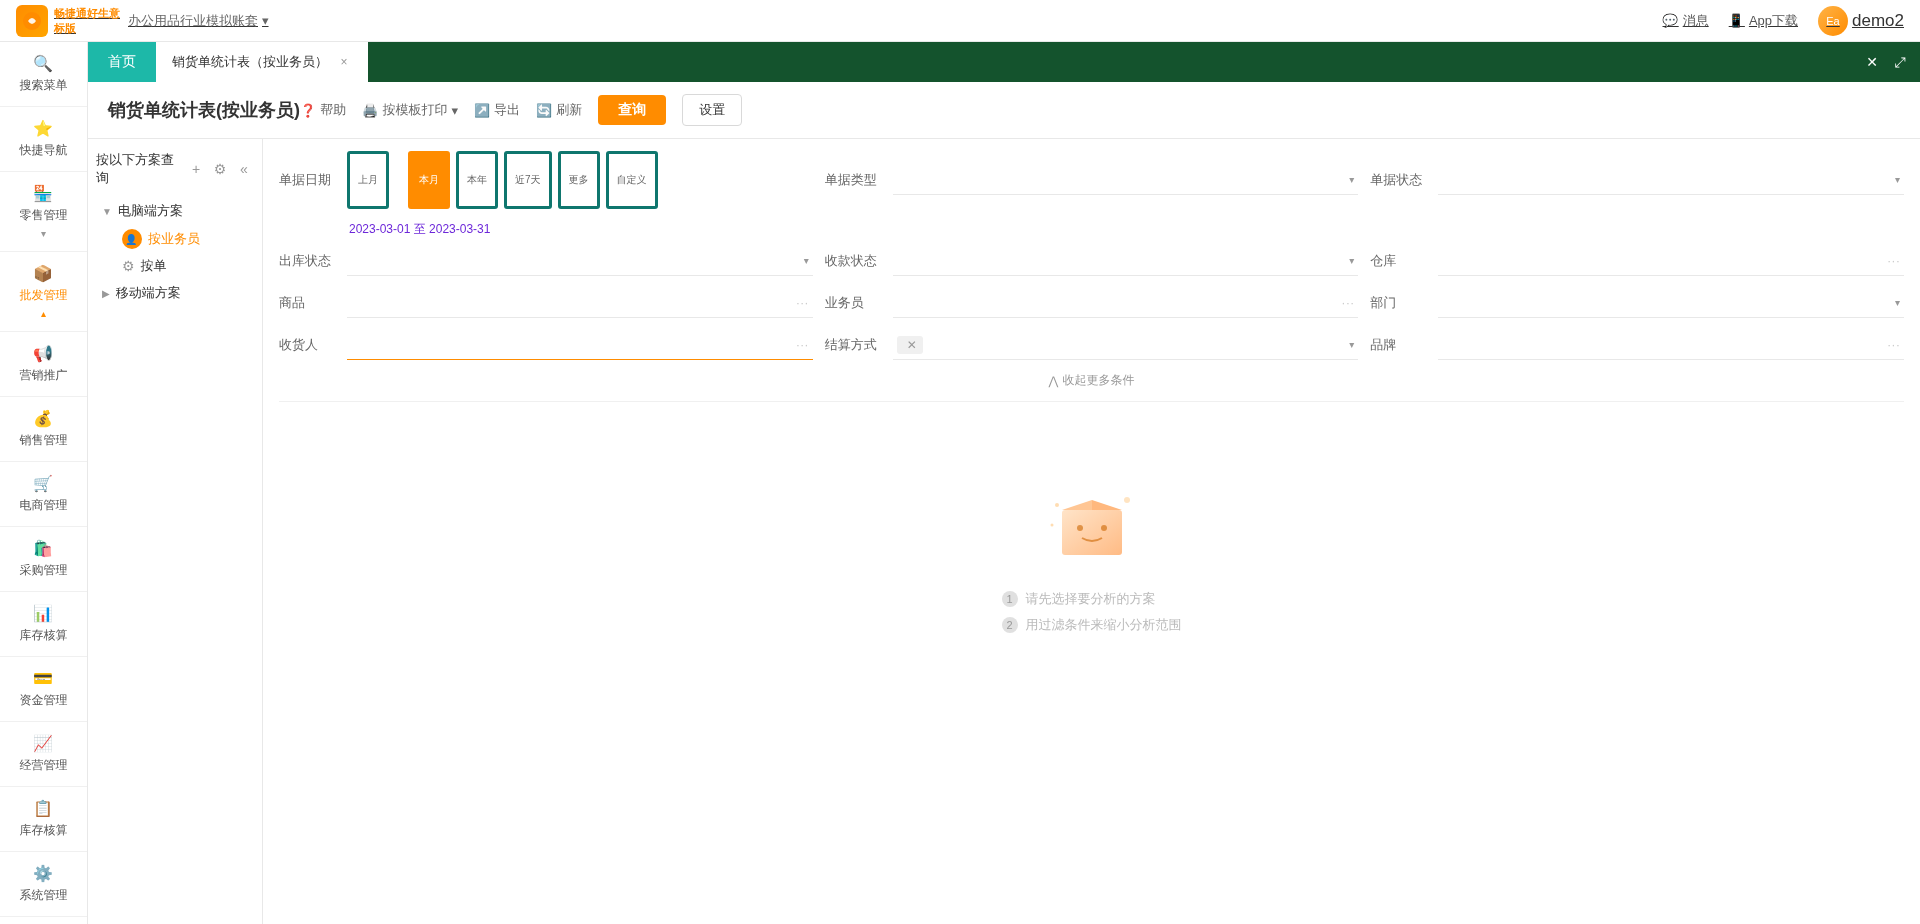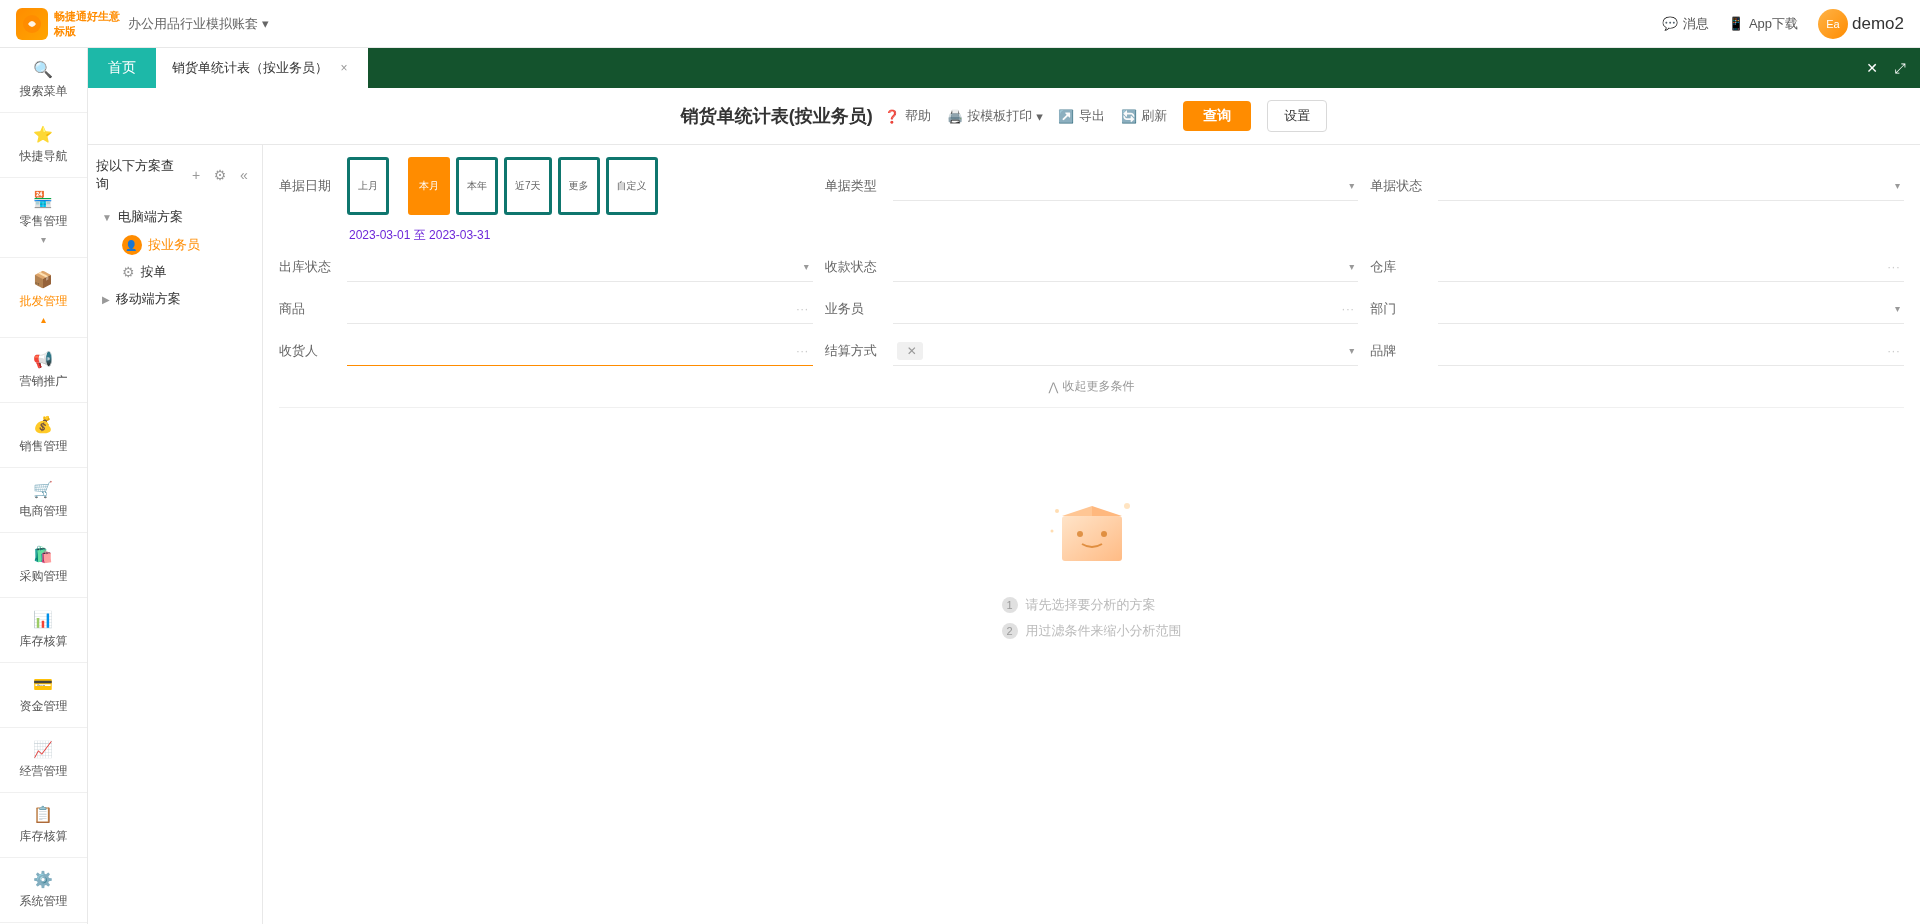--- a/index.html
+++ b/index.html
@@ -1,27 +1,28 @@
 <!DOCTYPE html>
 <html><head>
   <meta charset="utf-8">
   <style>
     * { box-sizing: border-box; margin: 0; padding: 0; }
     body { font-family: 'Microsoft YaHei', Arial, sans-serif; font-size: 13px; background: #f0f2f5; color: #333; display: flex; flex-direction: column; height: 924px; overflow: hidden; }
 
     
     .top-header {
-      height: 48px;
+      height: 42px;
       background: #fff;
       border-bottom: 1px solid #e8e8e8;
       display: flex;
       align-items: center;
       padding: 0 16px;
       justify-content: space-between;
       flex-shrink: 0;
+      text-decoration: underline;
     }
     .top-header-left {
       display: flex;
       align-items: center;
       gap: 8px;
     }
     .logo-area {
       display: flex;
       align-items: center;
       gap: 6px;
@@ -191,24 +192,23 @@
       display: flex;
       flex-direction: column;
     }
 
     
     .page-header {
       background: white;
       padding: 12px 20px;
       display: flex;
       align-items: center;
-      justify-content: center;
+      justify-content: flex-start;
       border-bottom: 1px solid #e8e8e8;
       flex-shrink: 0;
-      gap: 12px;
     }
     .page-title {
       font-size: 18px;
       font-weight: bold;
       color: #333;
     }
     .page-header-actions {
       display: flex;
       align-items: center;
       gap: 16px;

